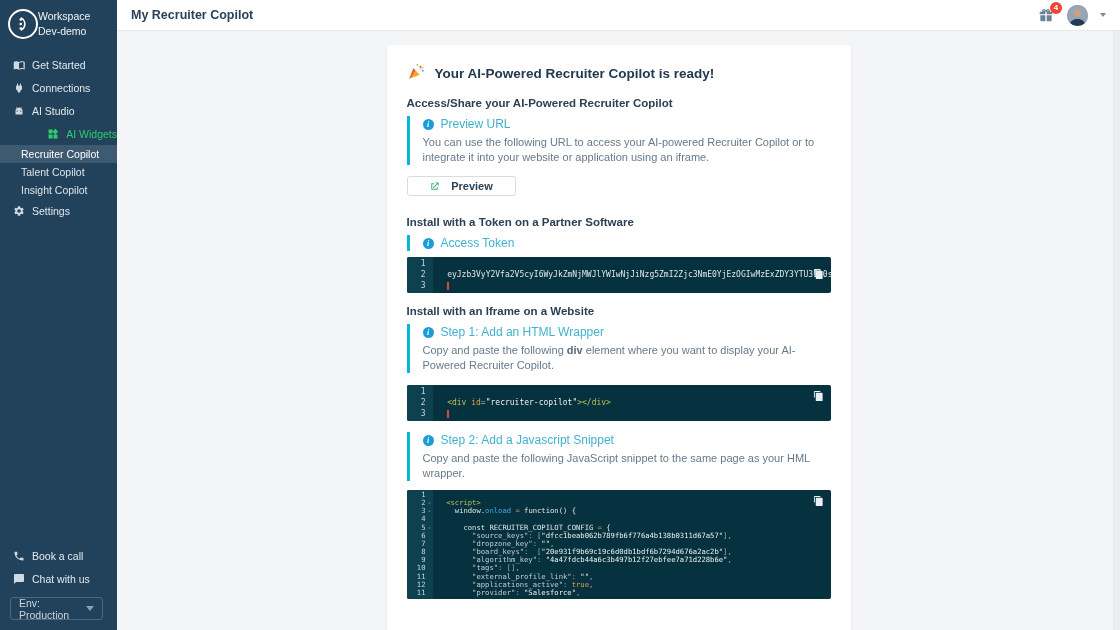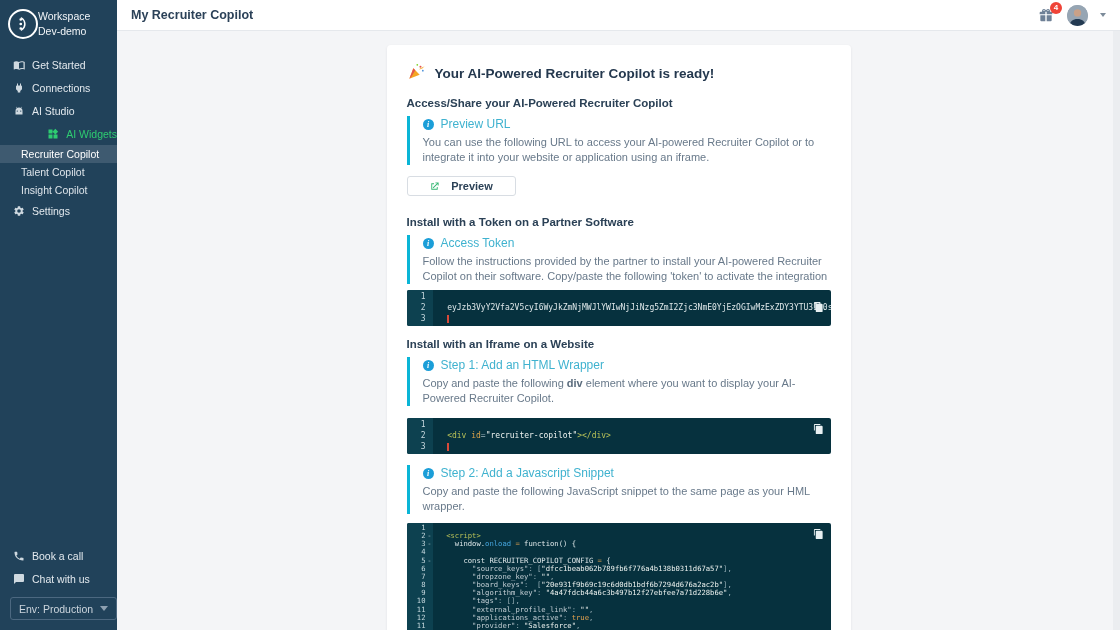--- a/index.html
+++ b/index.html
@@ -14,21 +14,21 @@
   .side-nav { margin-top:8px; }
   .nav-item { display:flex; align-items:center; gap:7px; height:23px; padding-left:12px; font-size:10.5px; color:#e3e9ee; cursor:pointer; white-space:nowrap; }
   .nav-item .icn { width:13px; height:13px; display:flex; align-items:center; justify-content:center; color:#cfd9e0; }
   .nav-item.green { color:#2ecc71;justify-content:flex-end; }
   .nav-item.green .icn { color:#2ecc71; }
   .sub-item { display:flex; align-items:center; height:18px; padding-left:21px; font-size:10.5px; color:#dde4ea; cursor:pointer; white-space:nowrap; }
   .sub-item.active { background:#3e5a70; color:#fff; }
   .spacer { flex:1; }
   .side-foot .nav-item { height:23px; }
   .env-wrap { margin:7px 10px 10px 10px; }
-  .env-select { width:107px; height:23px; border:1px solid #4c6880; border-radius:3px; background:transparent; color:#ccd5dd; font-size:10.5px; display:flex; align-items:center; justify-content:space-between; padding:0 8px; cursor:pointer; }
+  .env-select { width:93px; height:23px; border:1px solid #4c6880; border-radius:3px; background:transparent; color:#ccd5dd; font-size:10.5px; display:flex; align-items:center; justify-content:space-between; padding:0 8px; cursor:pointer; }
   .chev { width:0; height:0; border-left:4px solid transparent; border-right:4px solid transparent; border-top:5px solid #8ea0b0; }
 
   
   .main { flex:1; display:flex; flex-direction:column; min-width:0; }
   .topbar { height:31px; background:#fff; border-bottom:1px solid #e5e8ec; display:flex; align-items:center; padding:0 14px; }
   .topbar-title { font-size:12.5px; font-weight:bold; color:#2b4158; }
   .topbar-right { margin-left:auto; display:flex; align-items:center; gap:12px; }
   .gift-wrap { position:relative; width:17px; height:17px; color:#6e8096; cursor:pointer; }
   .badge { position:absolute; top:-5px; right:-7px; min-width:12px; height:12px; border-radius:50%; background:#ef4438; color:#fff; font-size:8px; font-weight:bold; display:flex; align-items:center; justify-content:center; }
   .avatar { width:21px; height:21px; border-radius:50%; overflow:hidden; cursor:pointer; background:#8c9bab; }
@@ -236,21 +236,20 @@
           <span>Preview</span>
         </div>
 
         <div class="sec-h mt2">Install with a Token on a Partner Software</div>
 
         <div class="info">
           <div class="info-label">
             <span class="info-dot"></span>
             <span>Access Token</span>
           </div>
-          <div class="info-body">Follow the instructions provided by the partner to install your AI-powered Recruiter Copilot on their software. Copy/paste the following 'token' to activate the integration</div>
         </div>
 
         <div class="code sm pad" id="code-0">
             <div class="gut-bg"></div>
             <div class="cl">
               <span class="num">1</span>
               <span class="src"></span>
             </div>
             <div class="cl">
               <span class="num">2</span>

